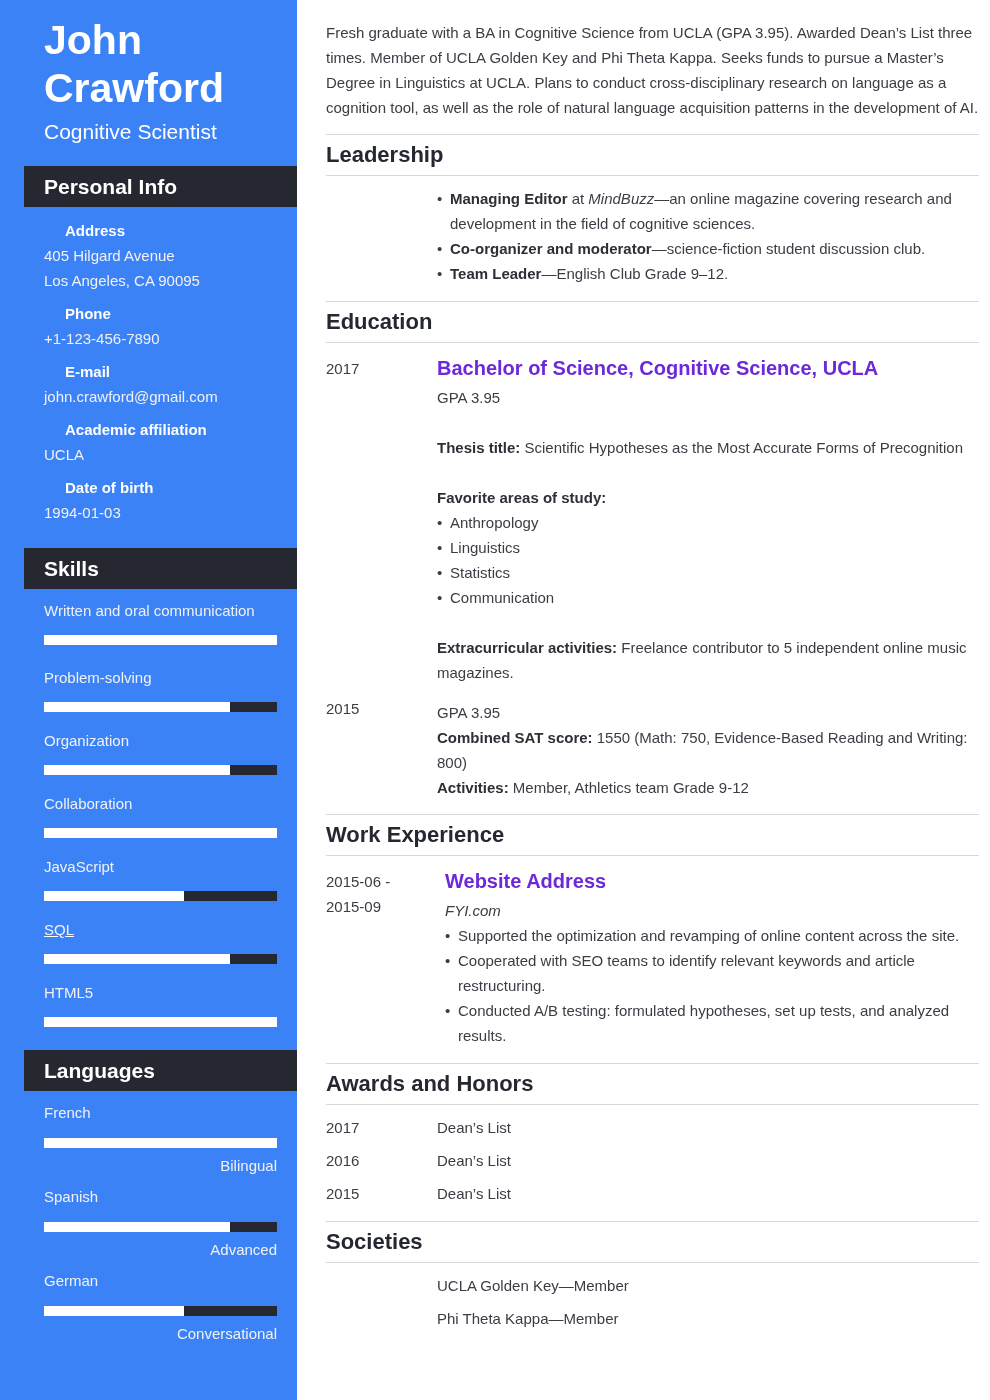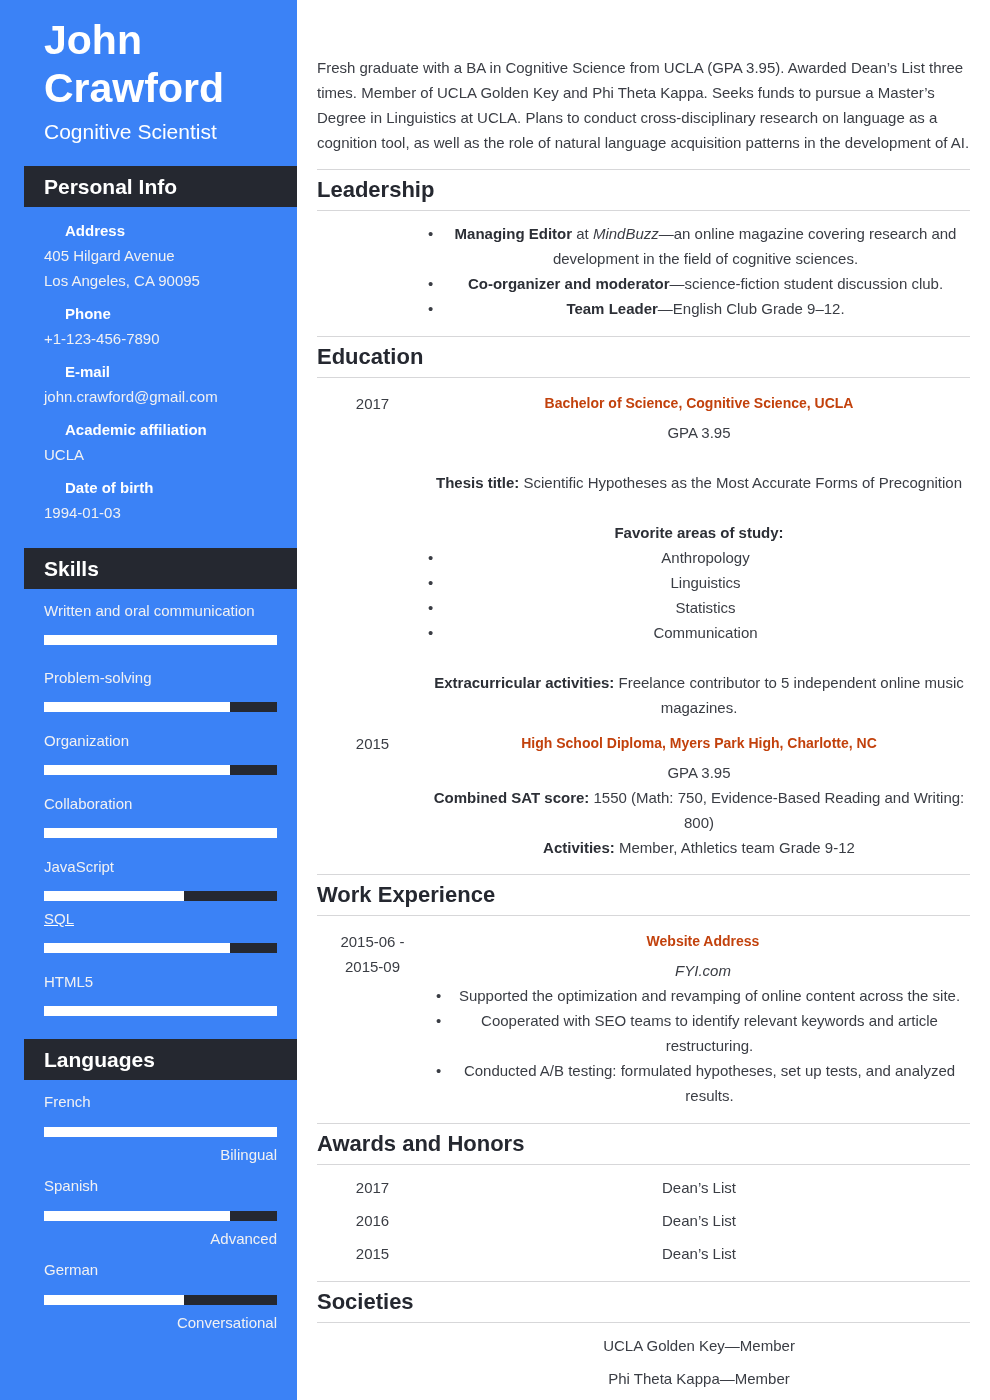--- a/index.html
+++ b/index.html
@@ -12,28 +12,28 @@
   .side-head { background: #252830; height: 41px; line-height: 41px; font-size: 21px; font-weight: bold; padding-left: 20px; color: #ffffff; }
   .pi-block { padding: 0 20px; }
   .pi-label { font-size: 15px; font-weight: bold; line-height: 25px; color: #ffffff; margin-left: 21px; }
   .pi-value { font-size: 15px; line-height: 25px; color: #f1f1f3; }
 
   .skill-label { font-size: 15px; line-height: 20px; color: #f1f1f3; padding: 0 20px; }
   .bar { margin: 0 20px; height: 10px; background: #252830; position: relative; }
   .bar-fill { position: absolute; left: 0; top: 0; height: 10px; background: #ffffff; }
   .level { font-size: 15px; line-height: 20px; text-align: right; padding: 0 20px; color: #f1f1f3; }
 
-  .main { position: absolute; left: 317px; top: 0; width: 653px; margin-top: 35px; }
+  .main { position: absolute; left: 326px; top: 0; width: 653px; }
   .summary { font-size: 15px; line-height: 25px; color: #3a3d44; padding-top: 20px; }
   .sec-rule { border-top: 1px solid #d7d7d9; }
   .sec-title { font-size: 22px; font-weight: bold; color: #252830; line-height: 40px; border-bottom: 1px solid #d7d7d9; }
-  .row { display: flex; font-size: 15px; line-height: 25px; text-align: center; }
+  .row { display: flex; font-size: 15px; line-height: 25px; }
   .row .date { width: 111px; flex: none; color: #3a3d44; }
   .row .content { flex: 1; color: #3a3d44; }
-  .entry-title { font-size: 14px; font-weight: bold; color: #c2410c; line-height: 25px; }
+  .entry-title { font-size: 20px; font-weight: bold; color: #6d28d9; line-height: 25px; }
   ul.bul { list-style: none; }
   ul.bul li { position: relative; padding-left: 13px; }
   ul.bul li::before { content: "•"; position: absolute; left: 0; top: 0; }
   b { color: #2c2f36; }
   .it { font-style: italic; }
 </style>
 </head>
 <body>
 
 <div class="sidebar">
@@ -93,21 +93,21 @@
       <div class="bar" style="margin-top:14px;">
           <div class="bar-fill" style="width:100%"></div>
         </div>
     </div>
     <div style="margin-top:19px;">
       <div class="skill-label">JavaScript</div>
       <div class="bar" style="margin-top:14px;">
           <div class="bar-fill" style="width:60%"></div>
         </div>
     </div>
-    <div style="margin-top:8px;text-decoration:underline;">
+    <div style="margin-top:19px;text-decoration:underline;">
       <div class="skill-label">SQL</div>
       <div class="bar" style="margin-top:14px;">
           <div class="bar-fill" style="width:80%"></div>
         </div>
     </div>
     <div style="margin-top:19px;">
       <div class="skill-label">HTML5</div>
       <div class="bar" style="margin-top:14px;">
           <div class="bar-fill" style="width:100%"></div>
         </div>
@@ -168,21 +168,20 @@
         <li>Linguistics</li>
         <li>Statistics</li>
         <li>Communication</li>
       </ul>
       <div style="margin-top:25px;"><b>Extracurricular activities:</b><span> Freelance contributor to 5 independent online music magazines.</span></div>
     </div>
   </div>
   <div class="row" style="margin-top:11px;">
     <div class="date">2015</div>
     <div class="content">
-      <div class="entry-title">High School Diploma, Myers Park High, Charlotte, NC</div>
       <div style="margin-top:4px;">GPA 3.95</div>
       <div><b>Combined SAT score:</b><span> 1550 (Math: 750, Evidence-Based Reading and Writing: 800)</span></div>
       <div><b>Activities:</b><span> Member, Athletics team Grade 9-12</span></div>
     </div>
   </div>
 
   <div class="sec-rule" style="margin-top:14px;"></div>
   <div class="sec-title">Work Experience</div>
   <div class="row" style="margin-top:13px;gap:8px;">
     <div class="date">

